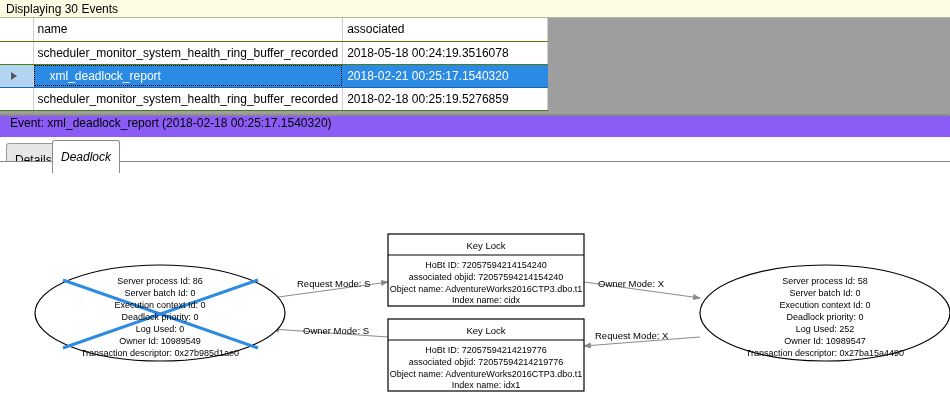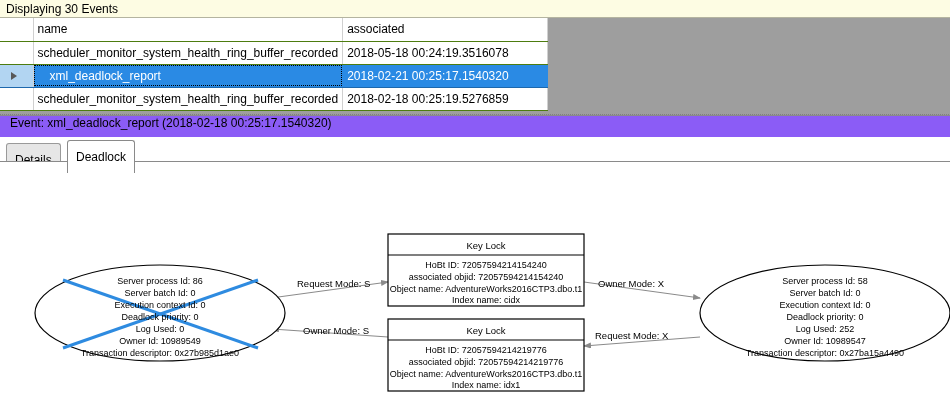--- a/index.html
+++ b/index.html
@@ -230,21 +230,21 @@
   <div class="splitter-dots"></div>
 
   <div class="event-header">
     <span>Event: xml_deadlock_report (2018-02-18 00:25:17.1540320)</span>
   </div>
 
   <div class="tabstrip">
     <div class="tab" style="left:6px;">
       <span>Details</span>
     </div>
-    <div class="tab active" style="left:67px;">
+    <div class="tab active" style="left:52px;font-style:italic;">
       <span>Deadlock</span>
     </div>
   </div>
 
   <div class="tabpage">
     <svg class="graph-svg" viewBox="0 0 950 239">
       <defs>
         <marker id="arrowGray" markerWidth="8" markerHeight="8" refX="7" refY="3" orient="auto" markerUnits="userSpaceOnUse">
           <path d="M0,0 L8,3 L0,6 z" fill="#8a8a8a"></path>
         </marker>

